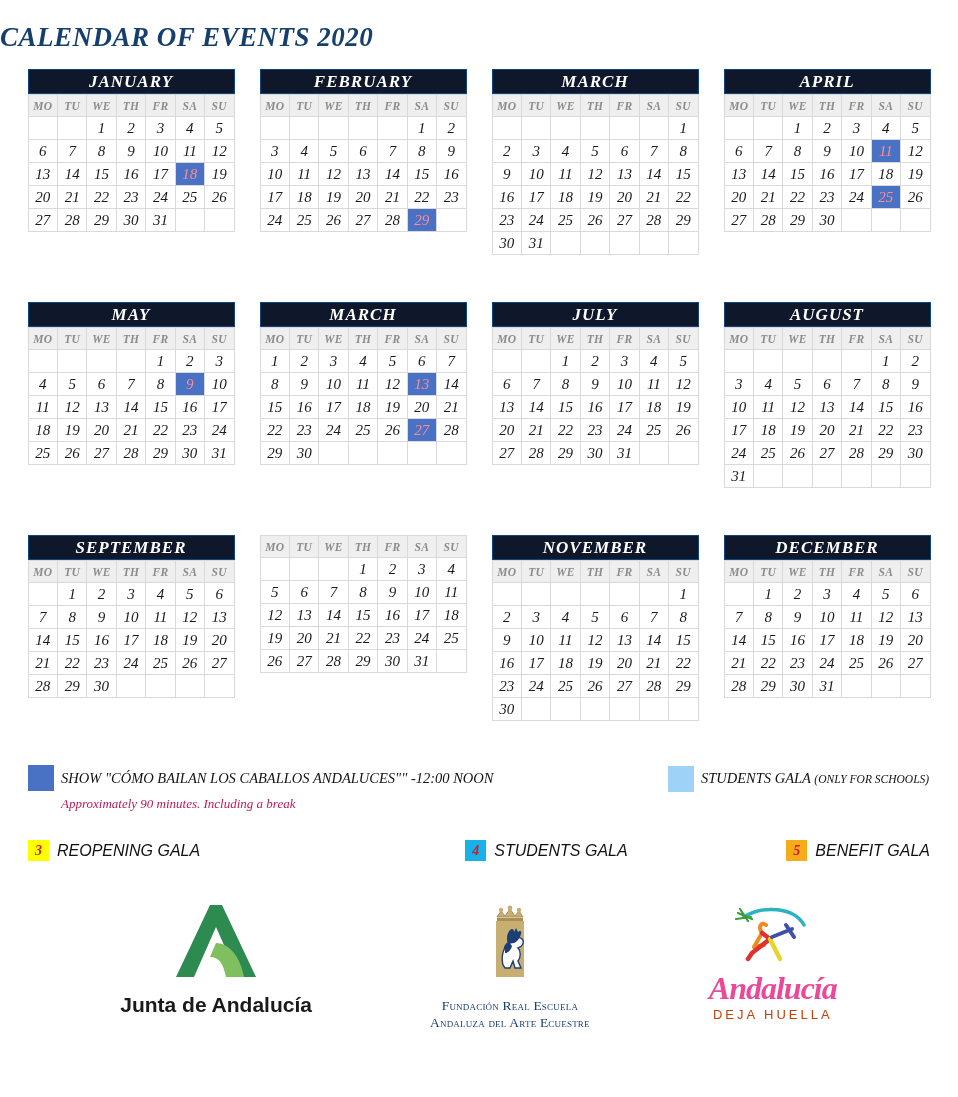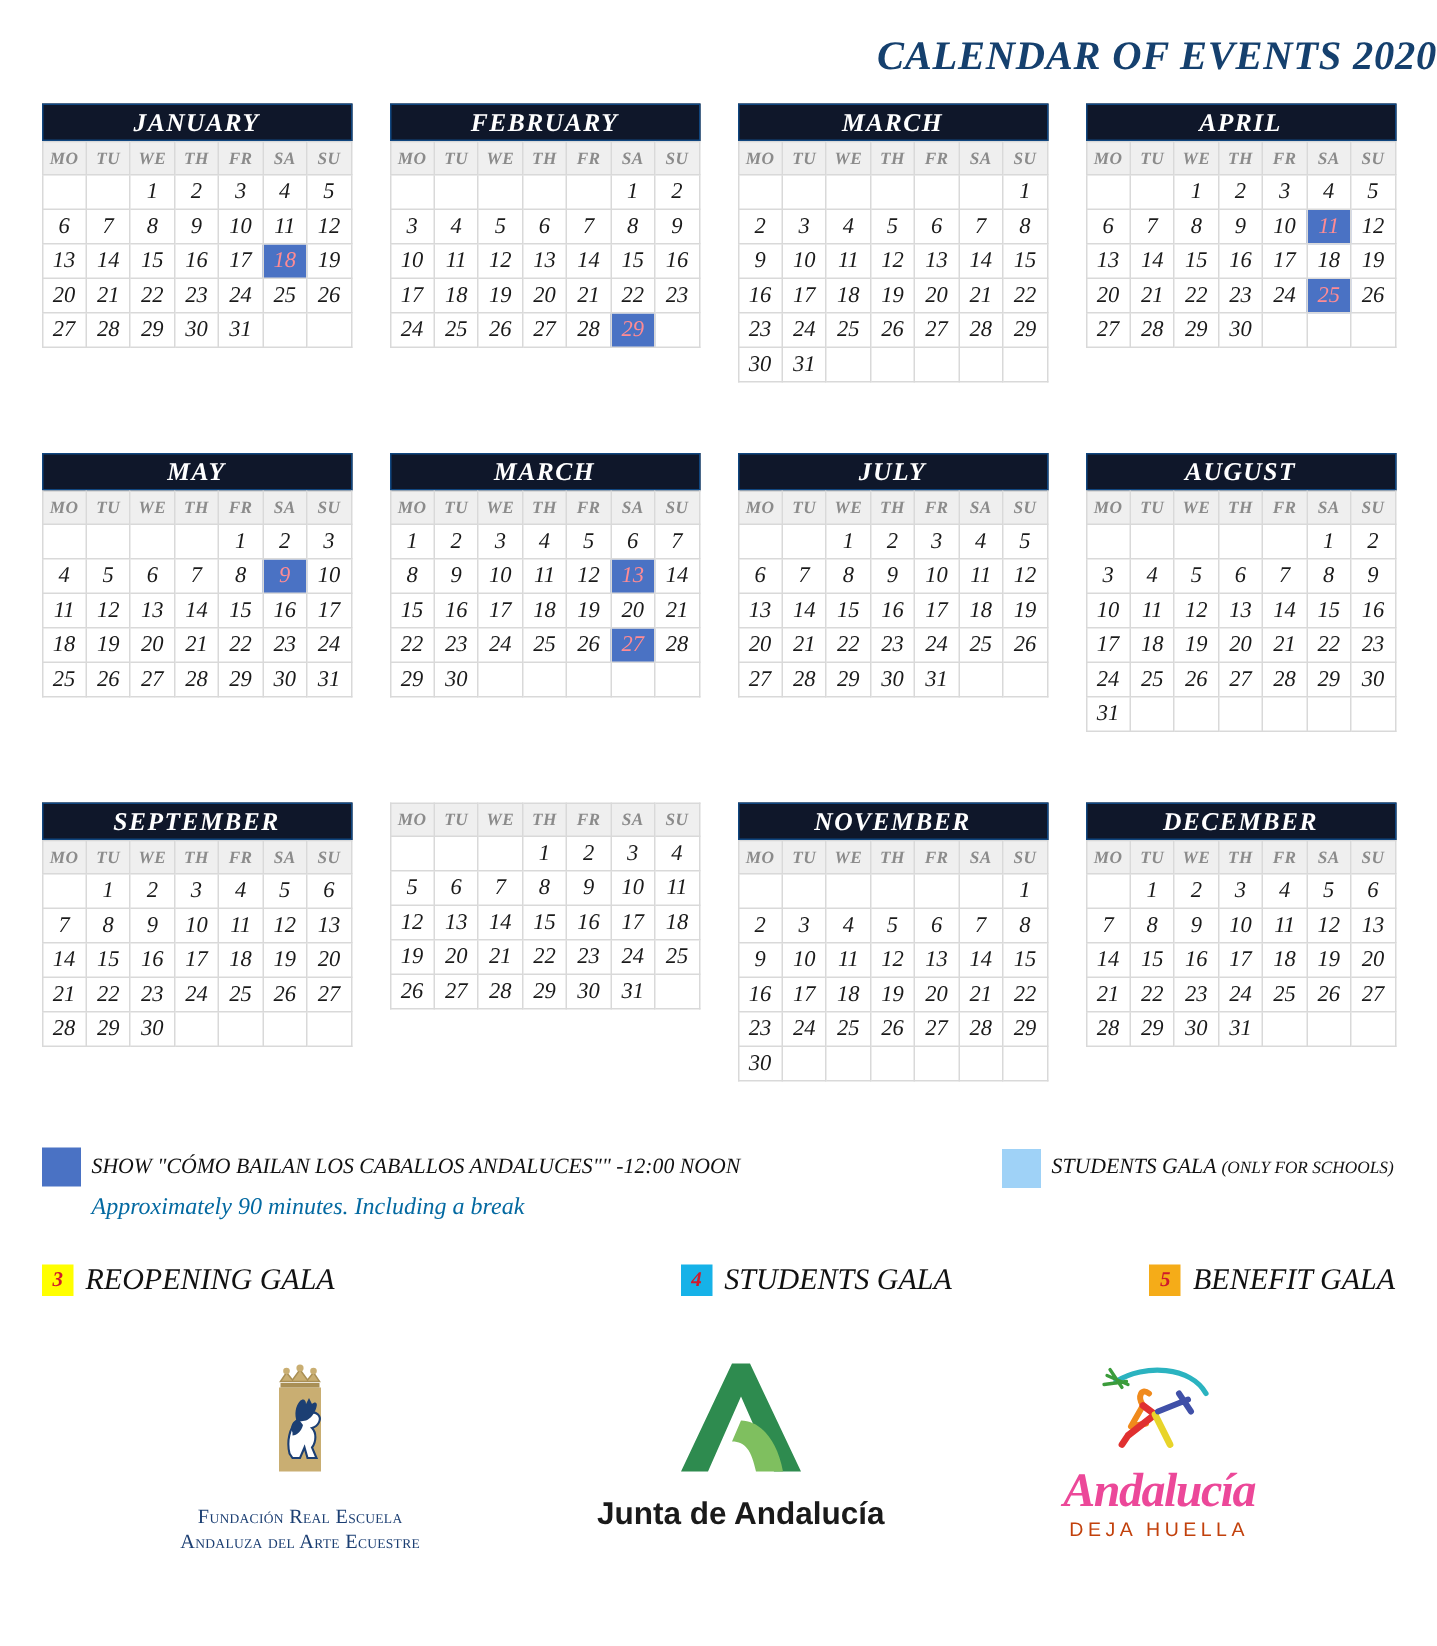--- a/index.html
+++ b/index.html
@@ -11,21 +11,21 @@
     width: 958px;
     height: 1097px;
     font-family: "Liberation Serif", serif;
     color: #000;
     position: relative;
     overflow: hidden;
   }
 
   
   #page-title {
-    text-align: right;
+    text-align: left;
     font-family: "Liberation Serif", serif;
     font-style: italic;
     font-weight: bold;
     font-size: 27px;
     letter-spacing: 0.5px;
     color: #15406e;
     padding-top: 22px;
     margin: 0 0 16px 0;
   }
 
@@ -121,22 +121,22 @@
     color: #111;
     line-height: 26px;
     white-space: nowrap;
   }
   .legend-text .small {
     font-size: 11.5px;
   }
   .legend-sub {
     font-family: "Liberation Serif", serif;
     font-style: italic;
-    font-size: 16px;
-    color: #0369a1;
+    font-size: 13px;
+    color: #be185d;
     margin: 5px 0 0 33px;
   }
   .legend-left  { width: 640px; }
   .legend-right { display: flex; align-items: center; }
 
   .legend-row-2 {
     display: flex;
     margin-top: 28px;
     align-items: center;
   }
@@ -153,23 +153,23 @@
     font-family: "Liberation Serif", serif;
     font-style: italic;
     font-weight: bold;
     font-size: 14px;
     color: #d1192b;
   }
   .bx-yellow { background: #ffff00; }
   .bx-cyan   { background: #16b2e8; }
   .bx-orange { background: #f5ac18; }
   .legend-label-2 {
-    font-family: Liberation Serif, serif;
+    font-family: Liberation Sans, sans-serif;
     font-style: italic;
-    font-size: 20px;
+    font-size: 16px;
     color: #111;
     white-space: nowrap;
   }
 
   
   .logos {
     margin-top: 42px;
     display: flex;
     justify-content: center;
     align-items: flex-start;
@@ -1031,47 +1031,47 @@
       <div class="legend-label-2">STUDENTS GALA</div>
     </div>
     <div class="legend-item-2 i3">
       <div class="box-num bx-orange">5</div>
       <div class="legend-label-2">BENEFIT GALA</div>
     </div>
   </div>
 </div>
 
 <div class="logos">
+
+  <div class="logo logo-junta">
+    <svg width="104" height="80" viewBox="0 0 104 80">
+      <path d="M46 2 L58 2 L92 74 L74 74 L52 24 L30 74 L12 74 Z" fill="#2e8b4f"></path>
+      <path d="M52 40 C64 40 76 52 80 74 L62 74 C59 60 55 54 46 54 Z" fill="#7fbf5f"></path>
+    </svg>
+    <div class="junta-text">Junta de Andalucía</div>
+  </div>
 
   <div class="logo logo-fundacion">
     <svg class="crest" width="86" height="82" viewBox="0 0 86 82">
       <rect x="29" y="18" width="28" height="56" fill="#c9ae72"></rect>
       <path d="M30 14 L34 8 L38 13 L43 6 L48 13 L52 8 L56 14 Z" fill="#c9ae72" stroke="#a98f55" stroke-width="1"></path>
       <circle cx="34" cy="7" r="2.2" fill="#c9ae72"></circle>
       <circle cx="43" cy="5" r="2.4" fill="#c9ae72"></circle>
       <circle cx="52" cy="7" r="2.2" fill="#c9ae72"></circle>
       <rect x="30" y="15" width="26" height="3" fill="#a98f55"></rect>
       <path d="M36 62 C34 54 36 45 41 40 C45 35 52 33 55 36 C58 39 55 44 51 45 C54 48 54 54 51 58 L54 65 L48 65 L46 58 L43 65 L38 65 Z" fill="#ffffff" stroke="#1c3f73" stroke-width="1.4"></path>
       <path d="M41 41 C39 36 40 30 43 27 C45 25 47 26 47 29 L49 25 L51 29 C53 27 55 28 54 31 C53 35 50 39 47 40 Z" fill="#1c3f73"></path>
       <path d="M38 48 C36 44 38 40 42 39 L45 43 C44 47 41 50 38 50 Z" fill="#1c3f73"></path>
     </svg>
     <div class="fnd-text">
       <div>Fundación Real Escuela</div>
       <div>Andaluza del Arte Ecuestre</div>
     </div>
   </div>
 
-  <div class="logo logo-junta">
-    <svg width="104" height="80" viewBox="0 0 104 80">
-      <path d="M46 2 L58 2 L92 74 L74 74 L52 24 L30 74 L12 74 Z" fill="#2e8b4f"></path>
-      <path d="M52 40 C64 40 76 52 80 74 L62 74 C59 60 55 54 46 54 Z" fill="#7fbf5f"></path>
-    </svg>
-    <div class="junta-text">Junta de Andalucía</div>
-  </div>
-
   <div class="logo logo-andalucia">
     <svg width="130" height="64" viewBox="0 0 130 64">
       <path d="M36 14 C55 2 86 4 96 22" stroke="#2bb3c0" stroke-width="3.5" fill="none" stroke-linecap="round"></path>
       <path d="M30 10 L44 16 M32 6 L40 18 M28 16 L43 14" stroke="#3b9c3b" stroke-width="2.2" stroke-linecap="round"></path>
       <path d="M58 22 C53 18 50 24 54 30 L46 44 L56 42" stroke="#f08a1c" stroke-width="4" fill="none" stroke-linecap="round" stroke-linejoin="round"></path>
       <path d="M54 30 L62 36 L44 50 L40 56" stroke="#e03030" stroke-width="4.5" fill="none" stroke-linecap="round" stroke-linejoin="round"></path>
       <path d="M62 36 L72 56" stroke="#e8d42a" stroke-width="4.5" fill="none" stroke-linecap="round"></path>
       <path d="M64 34 L84 26 M78 22 L86 34" stroke="#4050a8" stroke-width="4" fill="none" stroke-linecap="round"></path>
     </svg>
     <div class="and-word">Andalucía</div>

